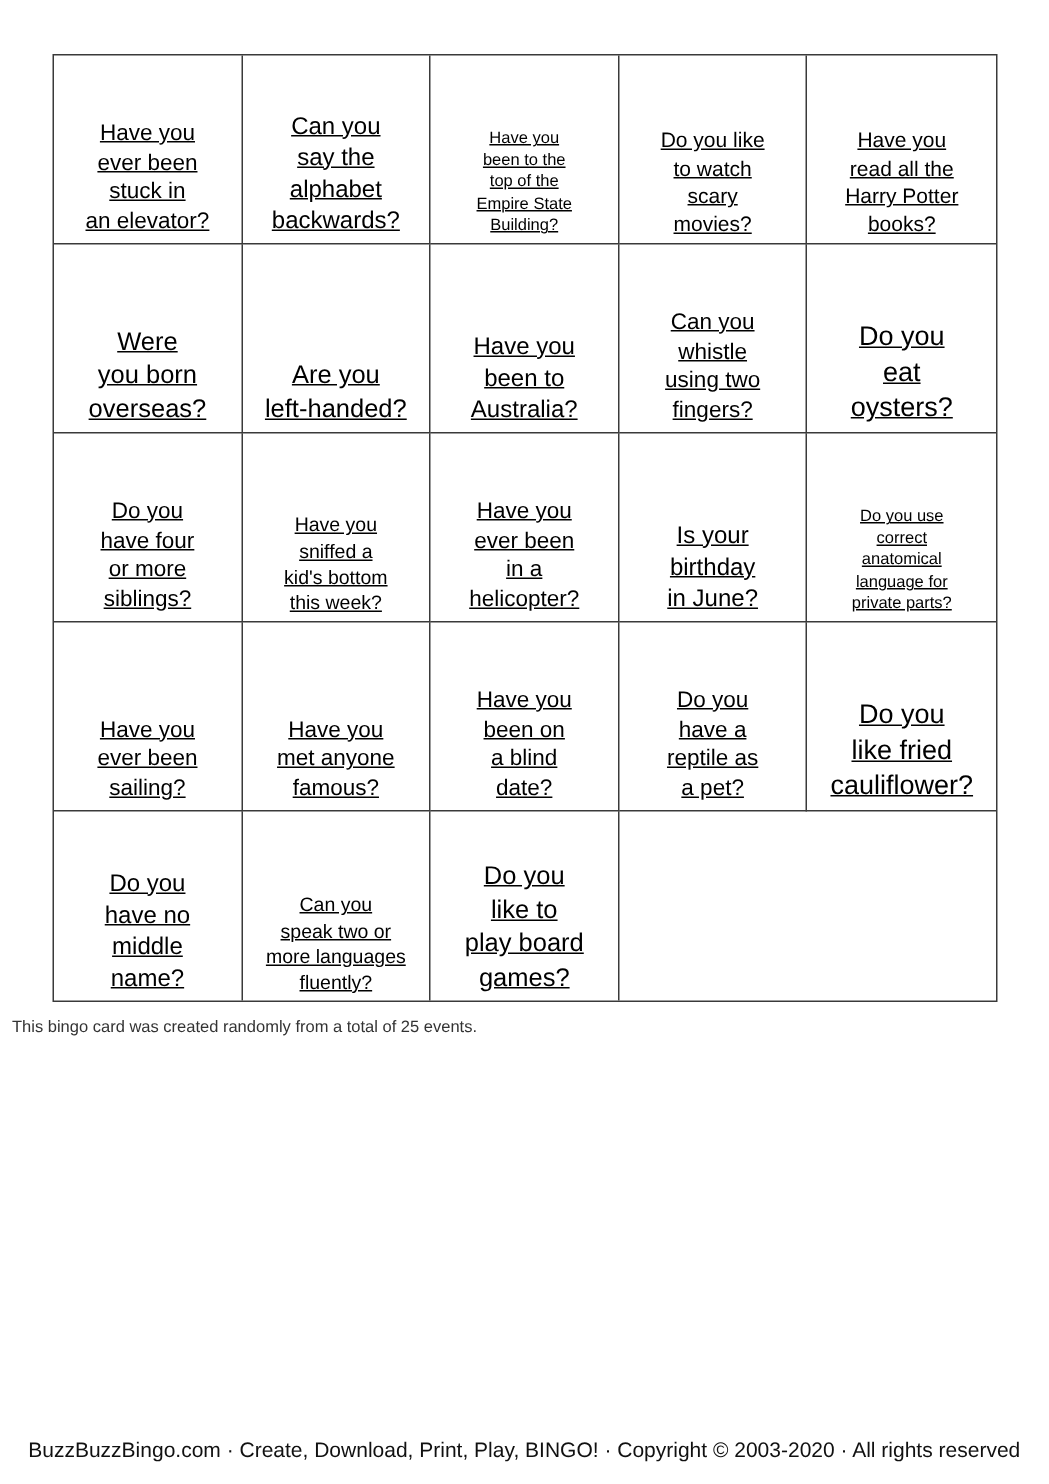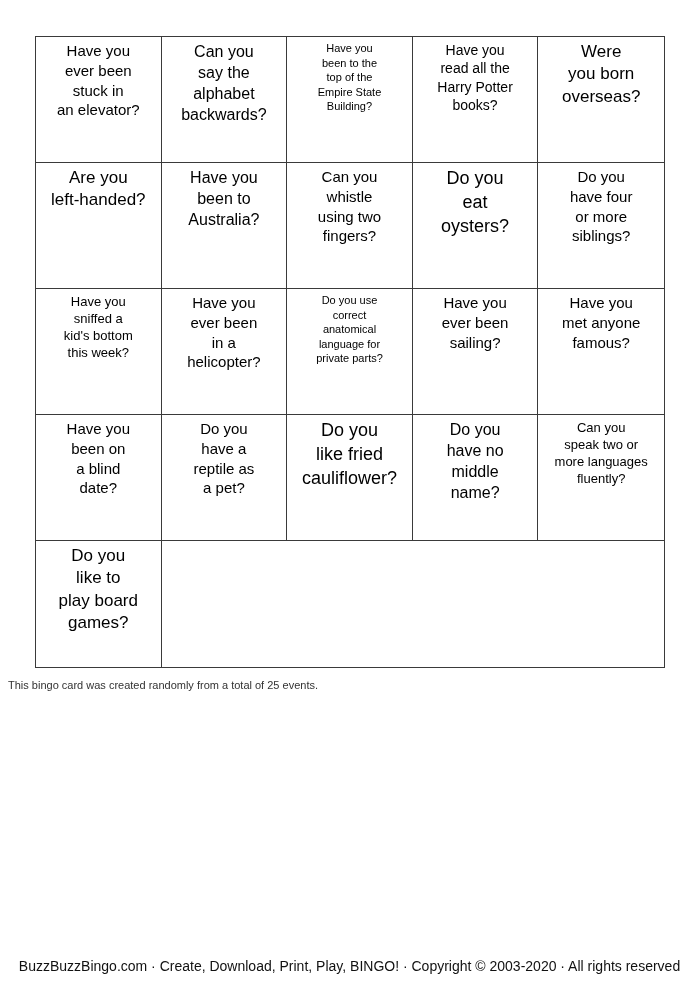--- a/index.html
+++ b/index.html
@@ -20,26 +20,27 @@
     grid-template-rows: repeat(5, 1fr);
     border: 1px solid #3a3a3a;
     box-sizing: border-box;
     background: #fff;
   }
   .cell {
     border-right: 1px solid #3a3a3a;
     border-bottom: 1px solid #3a3a3a;
     box-sizing: border-box;
     display: flex;
-    align-items: flex-start;
+    align-items: flex-end;
     justify-content: center;
     text-align: center;
     padding: 4px;
     line-height: 1.32;
     color: #000;
+    text-decoration: underline;
   }
   .cell:nth-child(5n) { border-right: none; }
   .cell:nth-child(n+21) { border-bottom: none; }
   .cell-text { white-space: pre-line; }
   .fs-10 { font-size: 10px; }
   .fs-11 { font-size: 11px; }
   .fs-13 { font-size: 13px; }
   .fs-14 { font-size: 14px; }
   .fs-15 { font-size: 15px; }
   .fs-16 { font-size: 16px; }
@@ -76,20 +77,26 @@
 backwards?</span>
     </div>
   <div class="cell fs-11">
       <span class="cell-text">Have you
 been to the
 top of the
 Empire State
 Building?</span>
     </div>
   <div class="cell fs-14">
+      <span class="cell-text">Do you like
+to watch
+scary
+movies?</span>
+    </div>
+  <div class="cell fs-14">
       <span class="cell-text">Have you
 read all the
 Harry Potter
 books?</span>
     </div>
   <div class="cell fs-17">
       <span class="cell-text">Were
 you born
 overseas?</span>
     </div>
@@ -123,20 +130,25 @@
       <span class="cell-text">Have you
 sniffed a
 kid's bottom
 this week?</span>
     </div>
   <div class="cell fs-15">
       <span class="cell-text">Have you
 ever been
 in a
 helicopter?</span>
+    </div>
+  <div class="cell fs-16">
+      <span class="cell-text">Is your
+birthday
+in June?</span>
     </div>
   <div class="cell fs-11">
       <span class="cell-text">Do you use
 correct
 anatomical
 language for
 private parts?</span>
     </div>
   <div class="cell fs-15">
       <span class="cell-text">Have you

